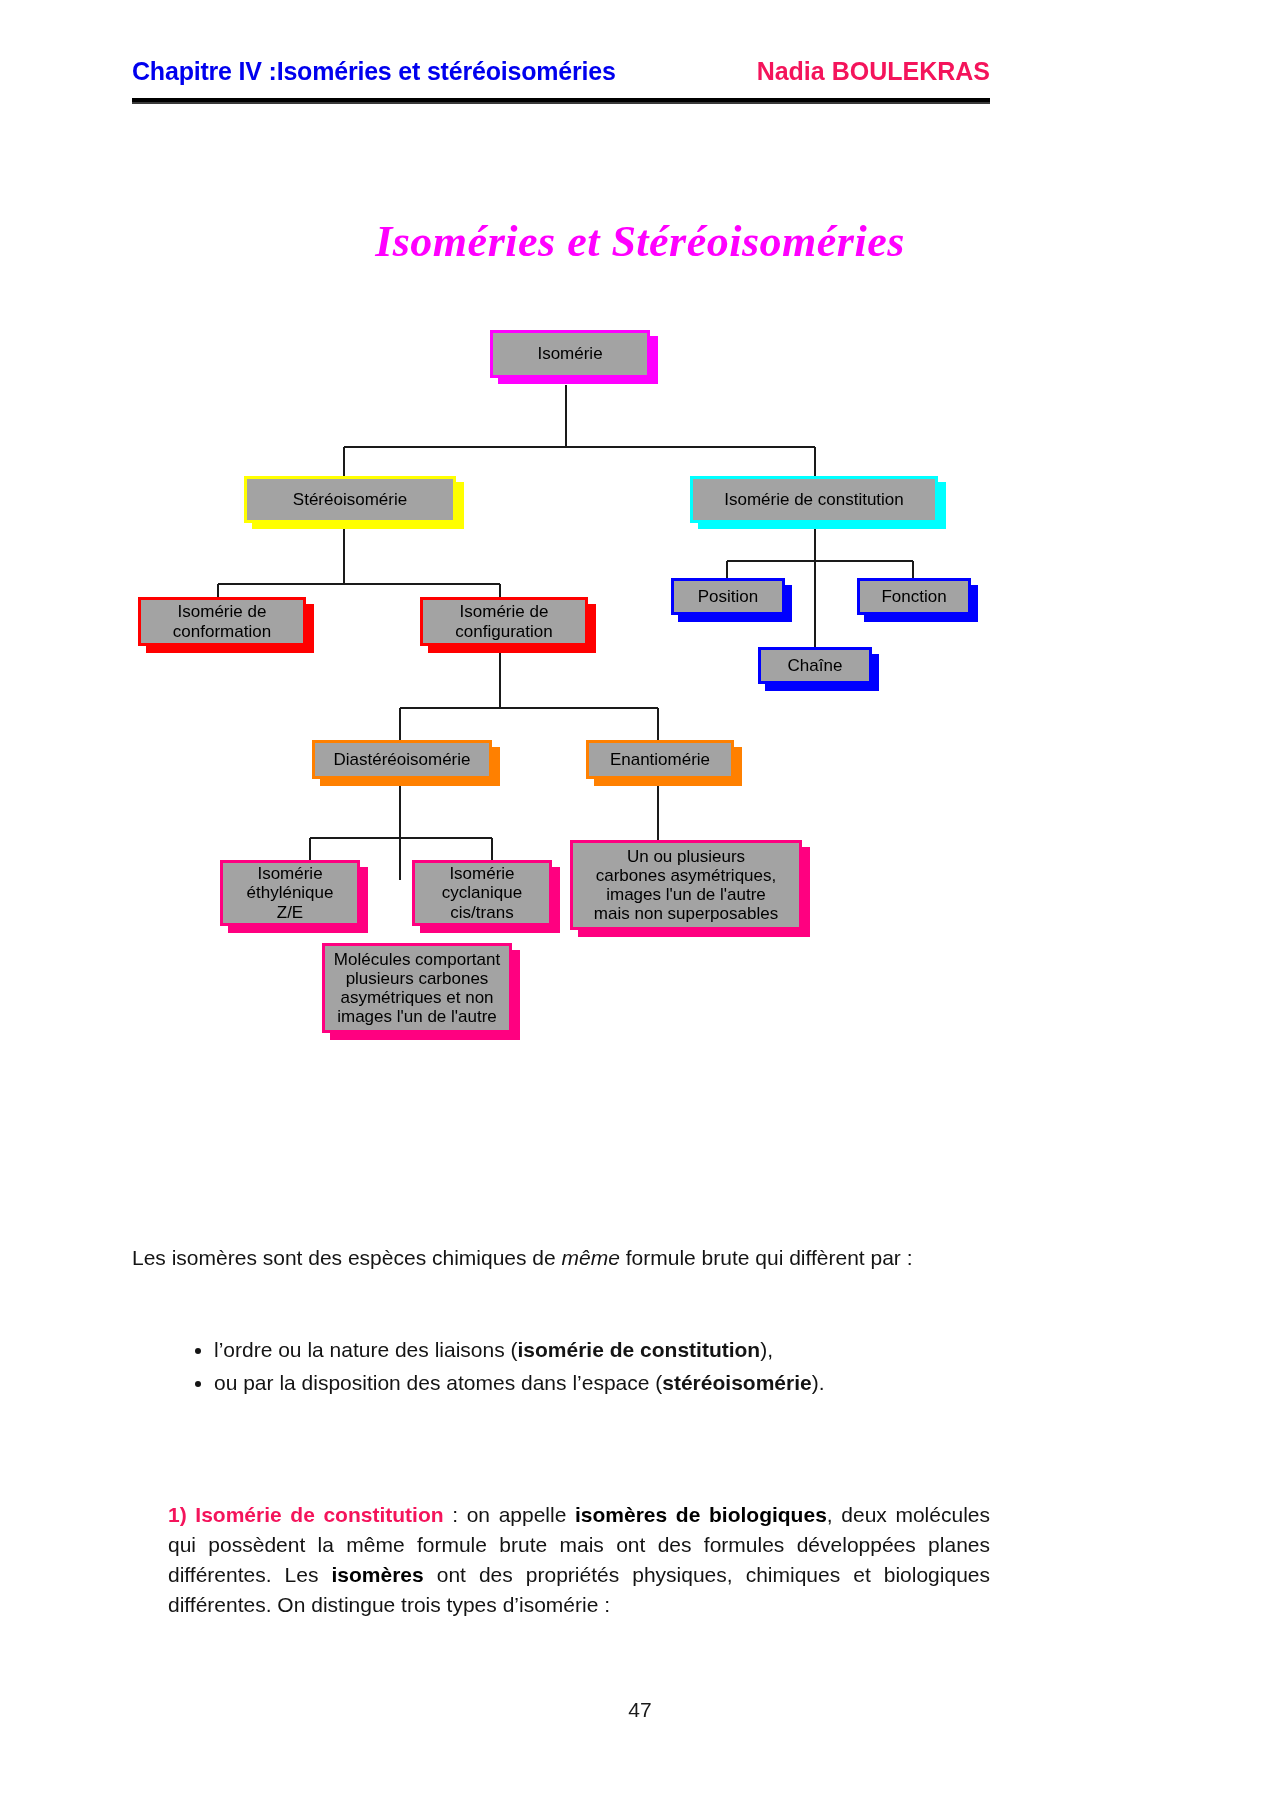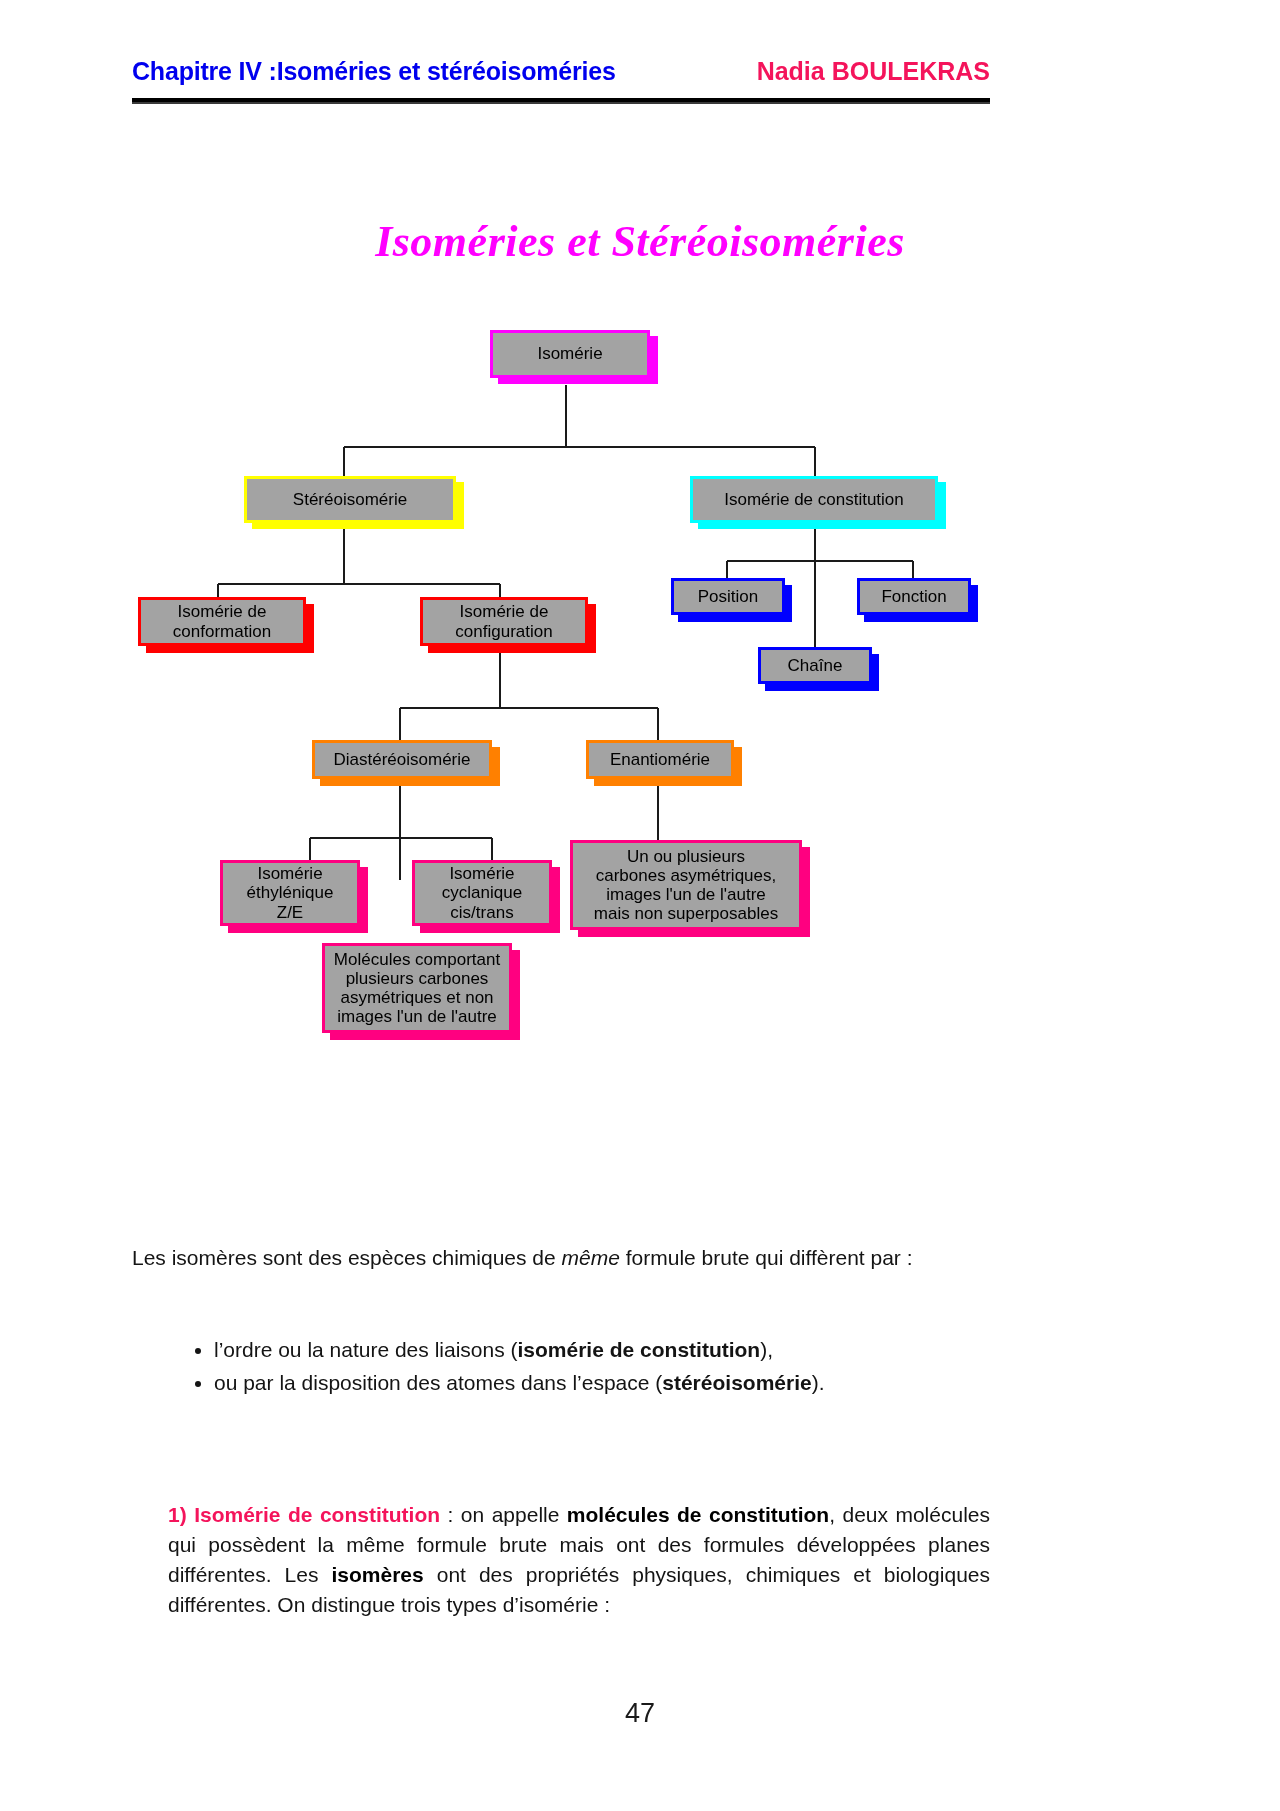--- a/index.html
+++ b/index.html
@@ -163,21 +163,21 @@
     font-weight: bold;
   }
   .p-item b { font-weight: bold; color: #000; }
 
   .page-num {
     position: absolute;
     left: 0;
     top: 1698px;
     width: 1280px;
     text-align: center;
-    font-size: 27px;
+    font-size: 21px;
     color: #1a1a1a;
   }
 </style>
 </head>
 <body>
 
 <div class="page">
 
   <div class="header">
     <div class="hdr-left">Chapitre IV :Isoméries et stéréoisoméries</div>
@@ -309,18 +309,18 @@
 
   <div class="bullets">
     <ul>
       <li><span>l’ordre ou la nature des liaisons (</span><b>isomérie de constitution</b><span>),</span></li>
       <li><span>ou par la disposition des atomes dans l’espace (</span><b>stéréoisomérie</b><span>).</span></li>
     </ul>
   </div>
 
 
   <div class="p-item">
-    <span class="lead">1) Isomérie de constitution</span><span> : on appelle </span><b>molécules de constitution</b><span>, deux molécules qui possèdent la même formule brute mais ont des formules développées planes différentes. Les </span><b>isomères</b><span> ont des propriétés physiques, chimiques et biologiques différentes. On distingue trois types d’isomérie :</span>
+    <span class="lead">1) Isomérie de constitution</span><span> : on appelle </span><b>isomères de biologiques</b><span>, deux molécules qui possèdent la même formule brute mais ont des formules développées planes différentes. Les </span><b>isomères</b><span> ont des propriétés physiques, chimiques et biologiques différentes. On distingue trois types d’isomérie :</span>
   </div>
 
   <div class="page-num">47</div>
 
 </div>
 
 </body></html>

